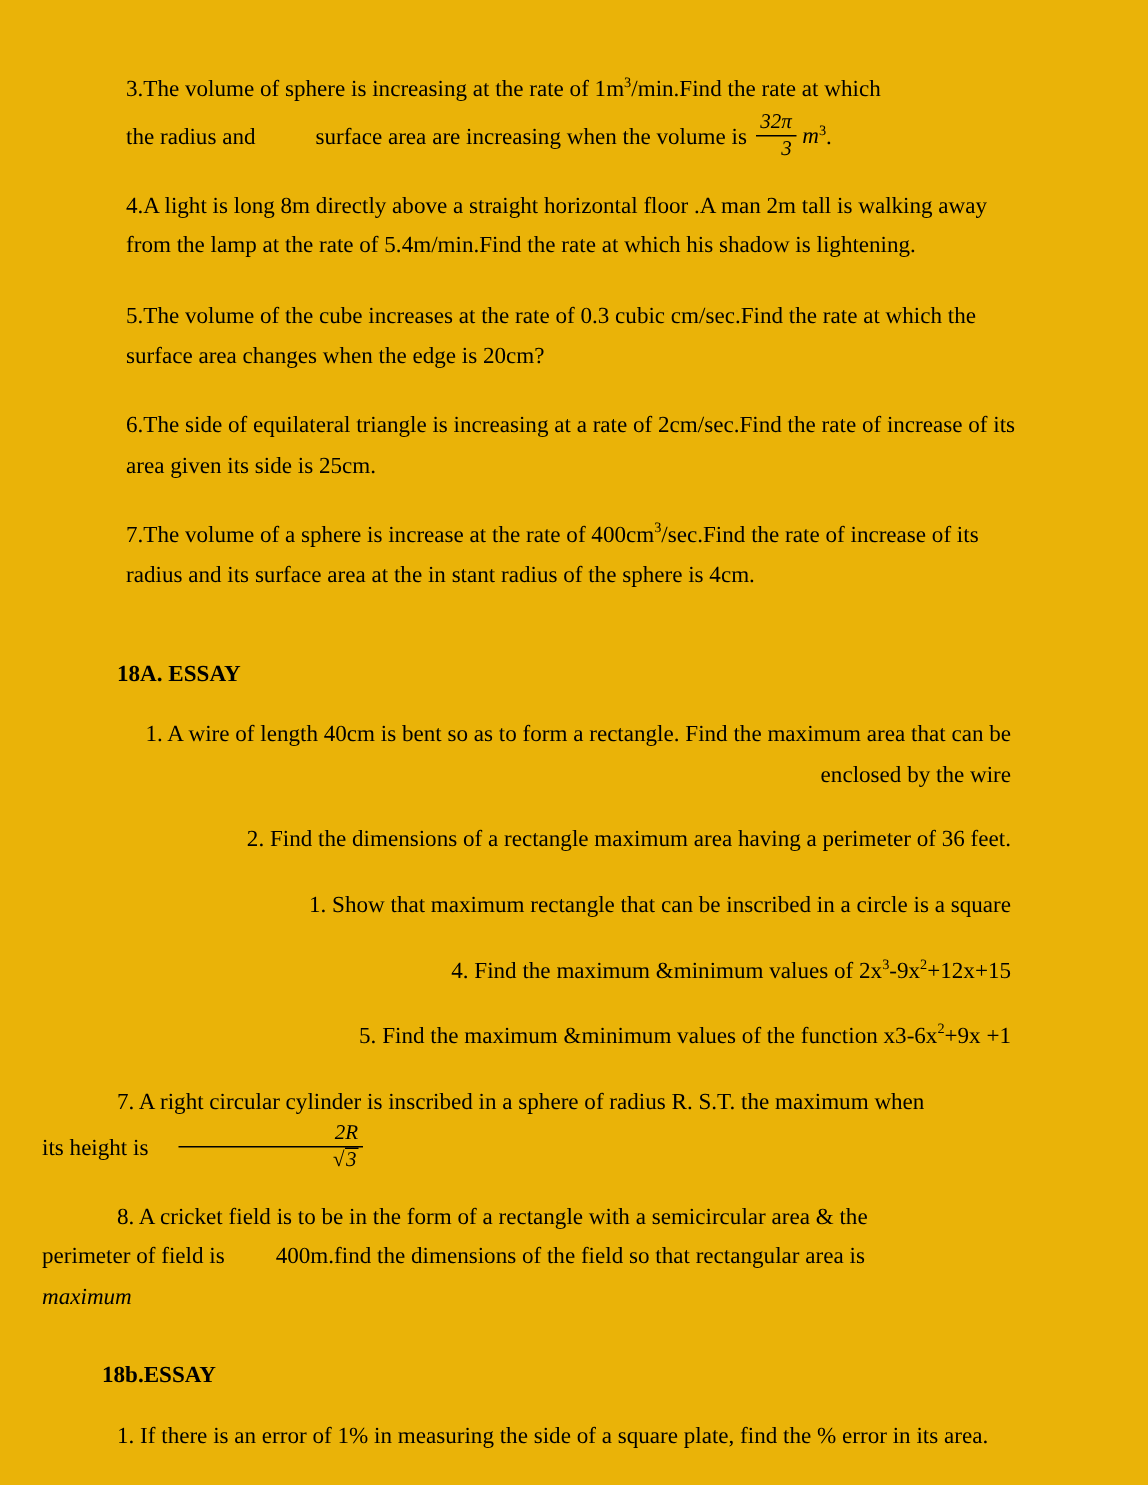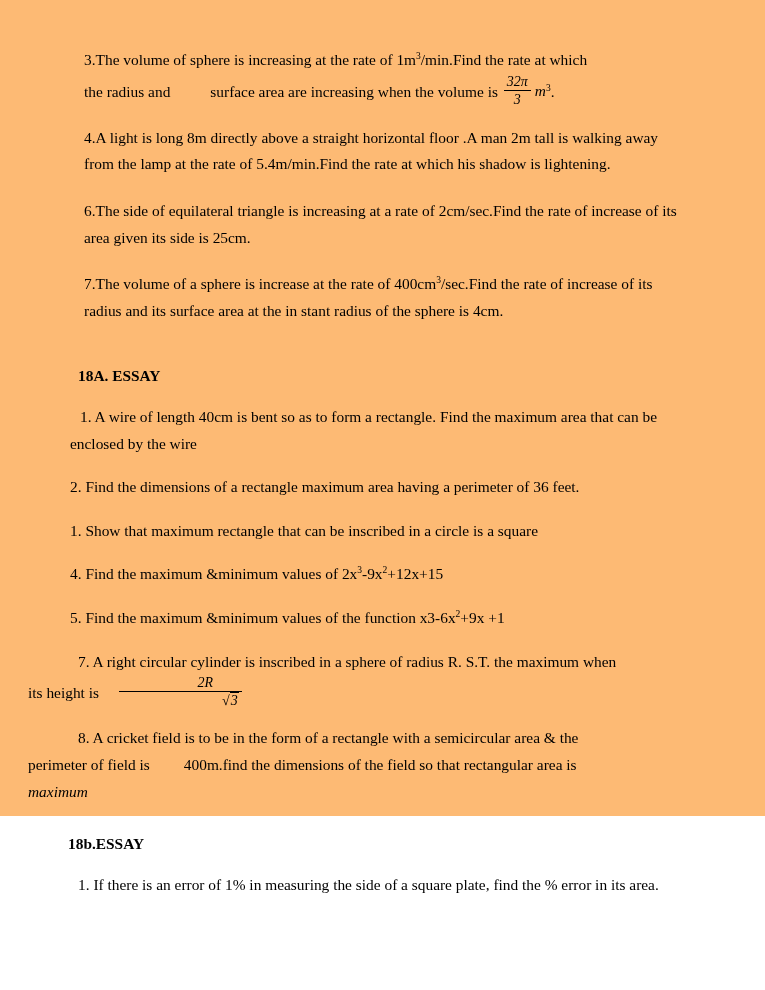--- a/index.html
+++ b/index.html
@@ -10,22 +10,22 @@
   body {
     width: 765px;
     height: 990px;
     font-family: "Liberation Serif", "DejaVu Serif", serif;
     color: #000000;
     overflow: hidden;
   }
   .page {
     position: relative;
     width: 765px;
-    height: 816px;
-    background: #fdba74;
+    height: 990px;
+    background: #eab308;
     box-sizing: border-box;
     padding: 47px 63px 0 28px;
   }
   .para {
     font-size: 15.4px;
     line-height: 26.6px;
     text-align: left;
     margin: 0;
     padding: 0;
   }
@@ -41,23 +41,24 @@
     font-weight: bold;
     font-size: 15.4px;
     line-height: 26.6px;
     margin: 0;
   }
   .h-18a { margin-left: 50px; margin-top: 39px; margin-bottom: 14px; }
   .h-18b { margin-left: 40px; margin-top: 26px; margin-bottom: 14px; }
 
   
   .blk-a {
-    margin-left: 42px;
+    margin-left: 26px;
     max-width: 620px;
     margin-bottom: 17px;
+    text-align: right;
   }
   .blk-a.first { text-indent: 10px; }
   
   .blk-wide {
     margin-left: 0px;
     max-width: 655px;
     margin-bottom: 17px;
     text-indent: 50px;
   }
   .blk-b {
@@ -69,21 +70,21 @@
   sup {
     font-size: 0.62em;
     vertical-align: super;
     line-height: 0;
   }
 
   
   .frac {
     display: inline-block;
     vertical-align: -0.52em;
-    text-align: center;
+    text-align: right;
     font-style: italic;
     font-size: 14px;
     line-height: 1.08;
     margin: 0 2px;
   }
   .frac .num {
     display: block;
     border-bottom: 1px solid #000;
     padding: 0 3px 1px 3px;
   }
@@ -119,20 +120,21 @@
     <span>3.The volume of sphere is increasing  at the rate of 1m</span><sup>3</sup><span>/min.Find the rate at which</span><br>
     <span>the radius and</span><span class="gap-md"></span><span>surface area are increasing when the volume is</span>
     <span class="frac">
       <span class="num">32π</span>
       <span class="den">3</span>
     </span><span class="unit">m</span><sup>3</sup><span>.</span>
   </p>
 
   <p class="para blk-top">4.A light  is long 8m directly above a straight horizontal floor .A man 2m tall is walking away from the lamp at the rate of 5.4m/min.Find the rate at which  his shadow is lightening.</p>
 
+  <p class="para blk-top">5.The volume of the  cube increases at the rate of 0.3 cubic cm/sec.Find the rate  at which the surface area changes when the edge is 20cm?</p>
 
   <p class="para blk-top">6.The side of equilateral  triangle is increasing  at a rate of 2cm/sec.Find the rate of increase of its area given its side is 25cm.</p>
 
   <p class="para blk-top">
     <span>7.The volume of a sphere is increase at the rate of 400cm</span><sup>3</sup><span>/sec.Find the rate of increase of its radius and its surface area at  the in stant radius of the sphere is 4cm.</span>
   </p>
 
   <p class="heading h-18a">18A.  ESSAY</p>
 
   <p class="para blk-a first">1. A wire of length 40cm is bent so as to form a rectangle. Find the maximum area that can be enclosed by the   wire</p>

